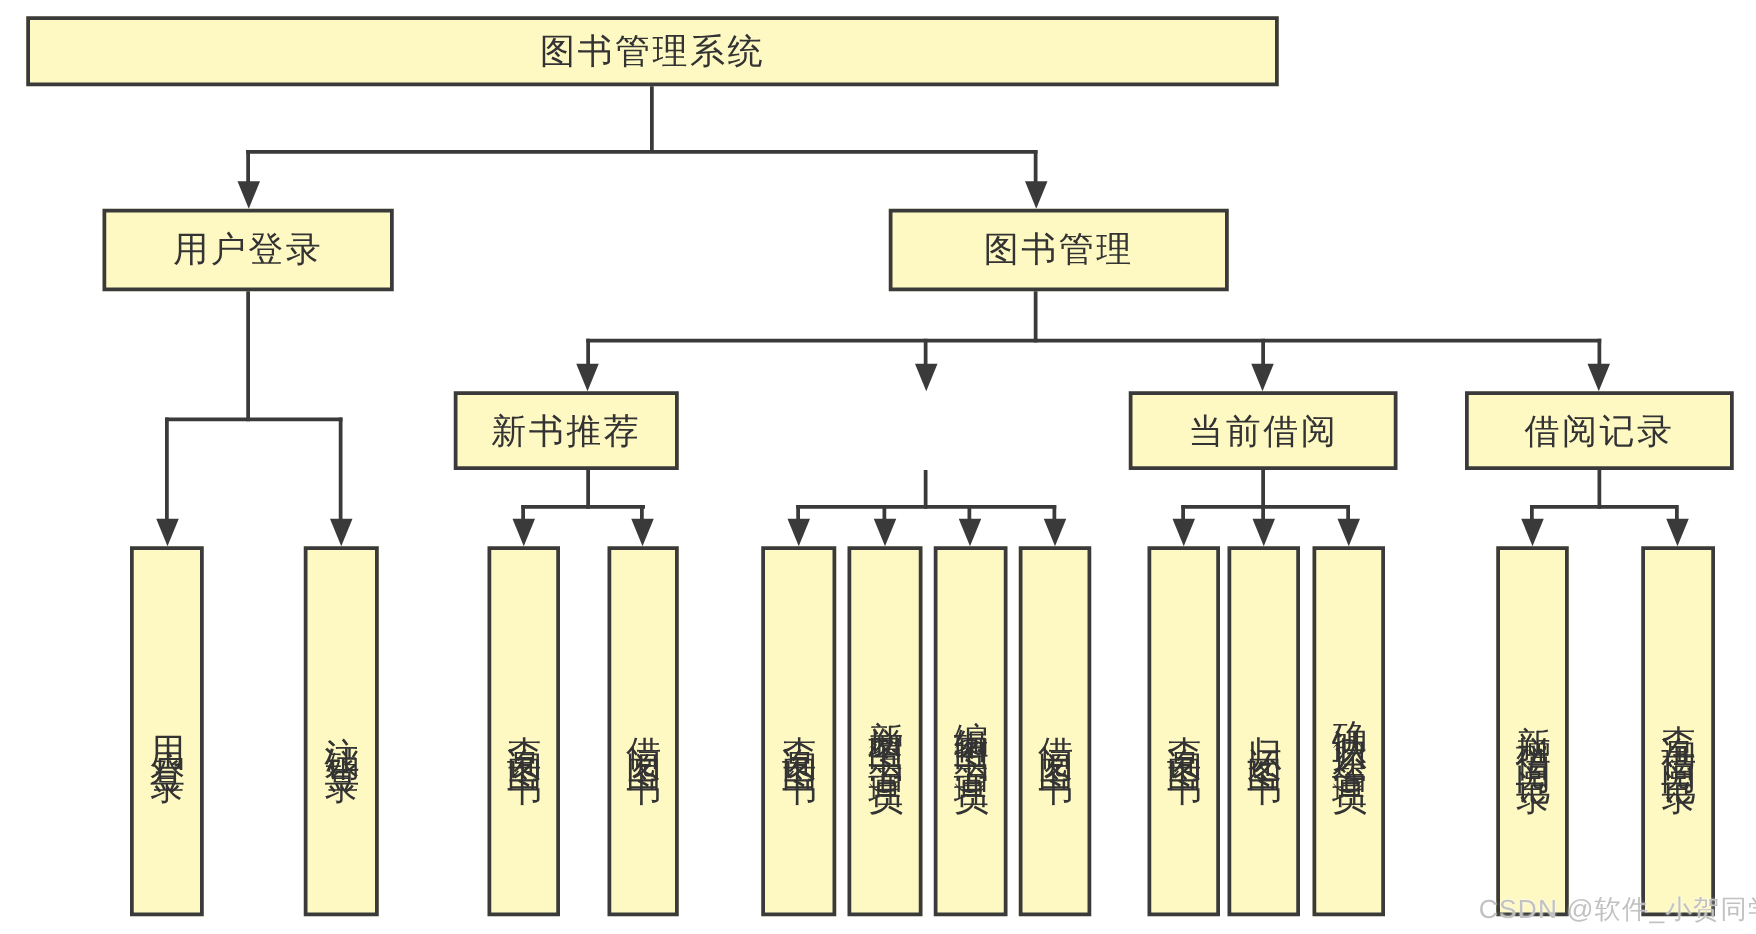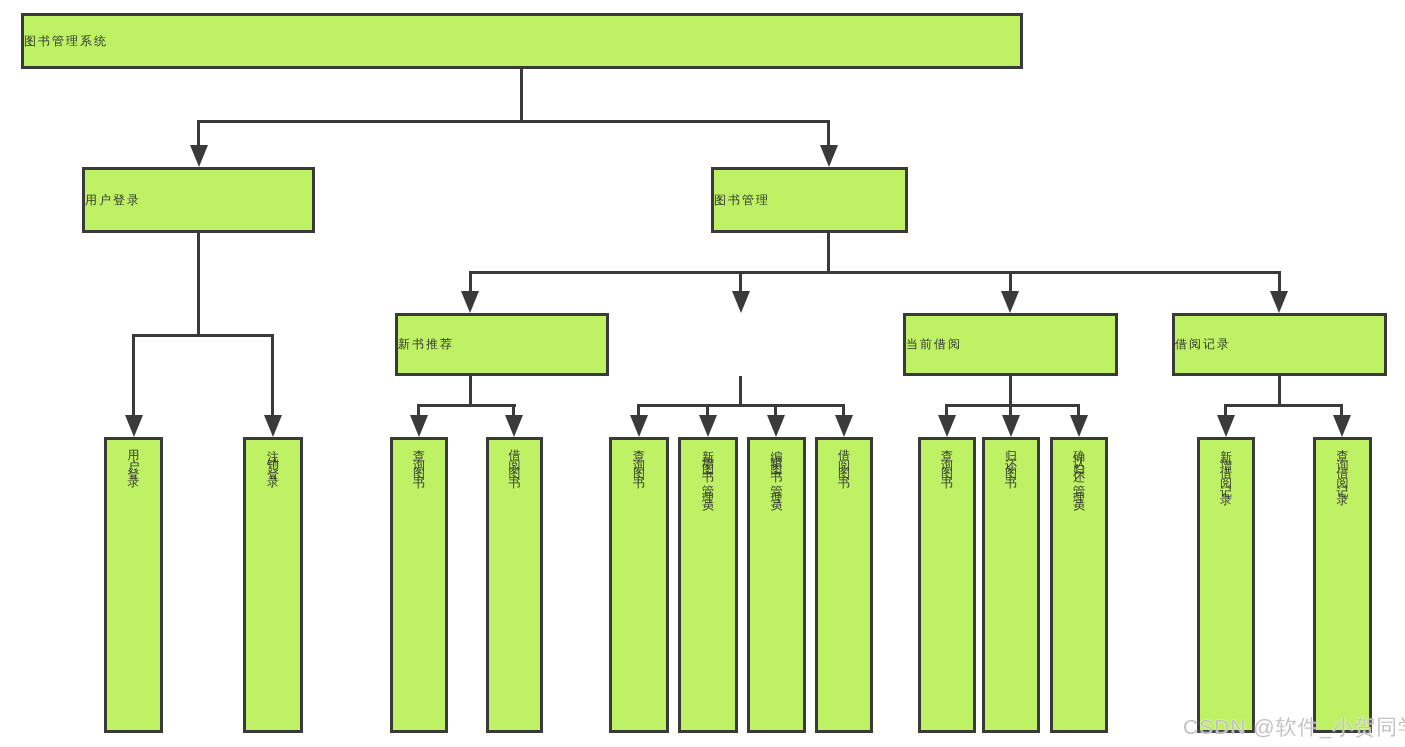--- a/index.html
+++ b/index.html
@@ -4,23 +4,23 @@
 <style>
   html,body{margin:0;padding:0;}
   body{
     width:1405px;height:747px;position:relative;overflow:hidden;
     background:#ffffff;
     font-family:"Liberation Sans","DejaVu Sans",sans-serif;
   }
   .stage{position:absolute;left:0;top:0;width:1405px;height:747px;}
   .node{
     position:absolute;box-sizing:border-box;
-    border:3px solid #3a3a3a;background:#bef264;
-    display:flex;align-items:center;
-    font-size:12px;color:#333333;letter-spacing:2px;
+    border:3px solid #3a3a3a;background:#fef9c3;
+    display:flex;align-items:center;justify-content:center;
+    font-size:28px;color:#333333;letter-spacing:2px;
     text-align:center;
   }
   .leaf{
     writing-mode:vertical-rl;text-orientation:mixed;
     letter-spacing:9px;line-height:1;
   }
   .leaf.tight{letter-spacing:7px;}
   .hline,.vline{position:absolute;background:#3a3a3a;}
   .hline{height:3px;}
   .vline{width:3px;}
@@ -48,21 +48,21 @@
   <div class="vline" style="left:520px;top:69px;height:53px;"></div>
   <div class="hline" style="left:197px;top:120px;width:633px;"></div>
   <div class="vline" style="left:197px;top:120px;height:27px;"></div>
   <div class="arrow" style="left:190px;top:145px;"></div>
   <div class="vline" style="left:827px;top:120px;height:27px;"></div>
   <div class="arrow" style="left:820px;top:145px;"></div>
 
   <div class="node" style="left:82px;top:167px;width:233px;height:66px;">
     <span>用户登录</span>
   </div>
-  <div class="node" style="left:711px;top:167px;width:197px;height:66px;">
+  <div class="node" style="left:711px;top:167px;width:272px;height:66px;">
     <span>图书管理</span>
   </div>
 
   <div class="vline" style="left:197px;top:233px;height:104px;"></div>
   <div class="hline" style="left:132px;top:334px;width:142px;"></div>
   <div class="vline" style="left:132px;top:334px;height:83px;"></div>
   <div class="arrow" style="left:125px;top:415px;"></div>
   <div class="vline" style="left:271px;top:334px;height:83px;"></div>
   <div class="arrow" style="left:264px;top:415px;"></div>
 
@@ -70,21 +70,21 @@
   <div class="hline" style="left:469px;top:271px;width:812px;"></div>
   <div class="vline" style="left:469px;top:271px;height:22px;"></div>
   <div class="arrow" style="left:461px;top:291px;"></div>
   <div class="vline" style="left:739px;top:271px;height:22px;"></div>
   <div class="arrow" style="left:732px;top:291px;"></div>
   <div class="vline" style="left:1009px;top:271px;height:22px;"></div>
   <div class="arrow" style="left:1001px;top:291px;"></div>
   <div class="vline" style="left:1278px;top:271px;height:22px;"></div>
   <div class="arrow" style="left:1270px;top:291px;"></div>
 
-  <div class="node" style="left:363px;top:313px;width:214px;height:63px;margin-left:32px;">
+  <div class="node" style="left:363px;top:313px;width:180px;height:63px;">
     <span>新书推荐</span>
   </div>
   <div class="node" style="left:903px;top:313px;width:215px;height:63px;">
     <span>当前借阅</span>
   </div>
   <div class="node" style="left:1172px;top:313px;width:215px;height:63px;">
     <span>借阅记录</span>
   </div>
 
   <div class="vline" style="left:469px;top:376px;height:31px;"></div>

